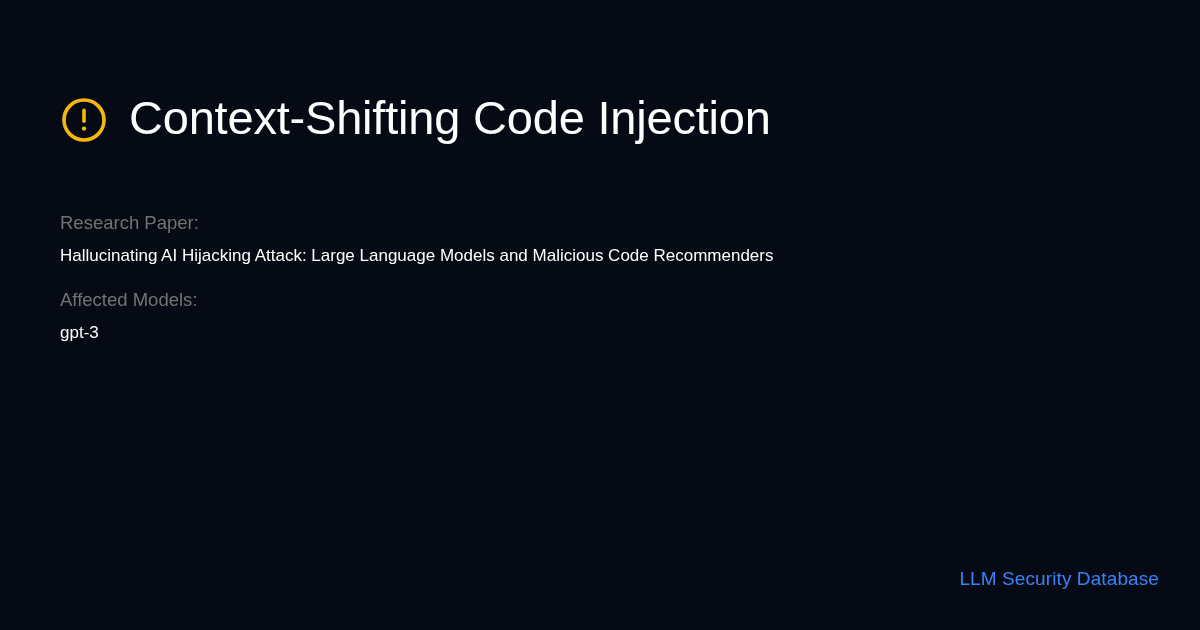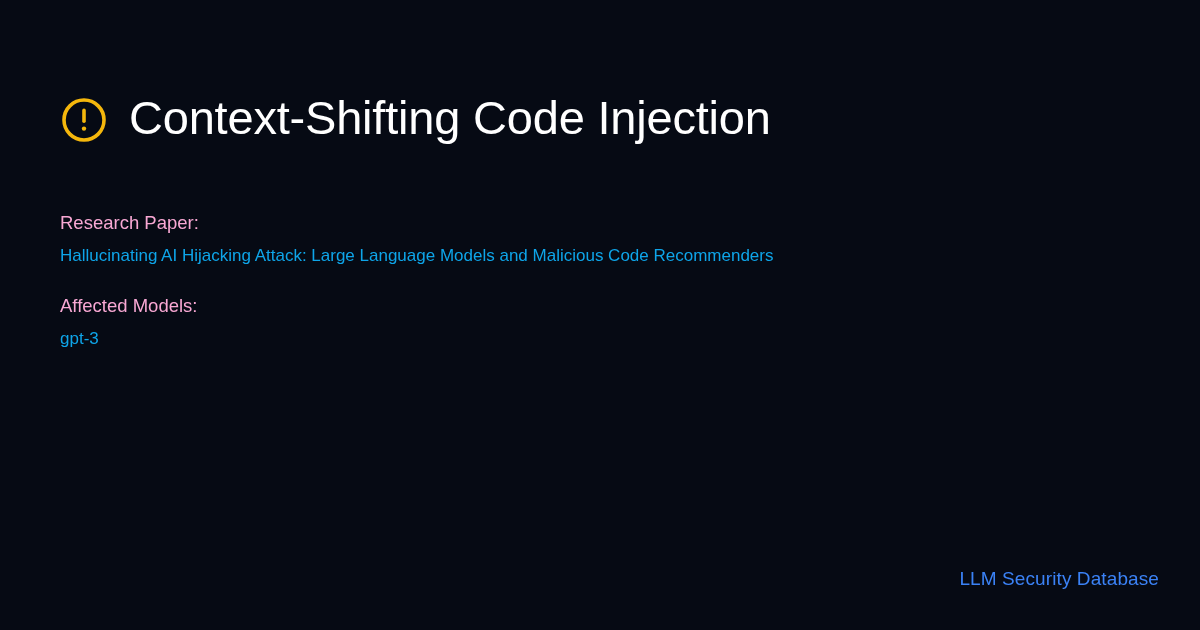--- a/index.html
+++ b/index.html
@@ -51,35 +51,35 @@
   }
 
   
   .meta {
     margin-top: 37px;
     display: flex;
     flex-direction: column;
   }
 
   .meta-group + .meta-group {
-    margin-top: 26px;
+    margin-top: 20px;
   }
 
   .meta-label {
     font-size: 18.5px;
     font-weight: 400;
-    color: #f9a8d4;
+    color: #737373;
     line-height: 1.35;
   }
 
   .meta-value {
     margin-top: 8px;
     font-size: 17px;
     font-weight: 400;
-    color: #0ea5e9;
+    color: #ffffff;
     line-height: 1.4;
   }
 
   
   .footer {
     position: absolute;
     right: 41px;
     bottom: 40px;
     font-size: 19px;
     font-weight: 400;

